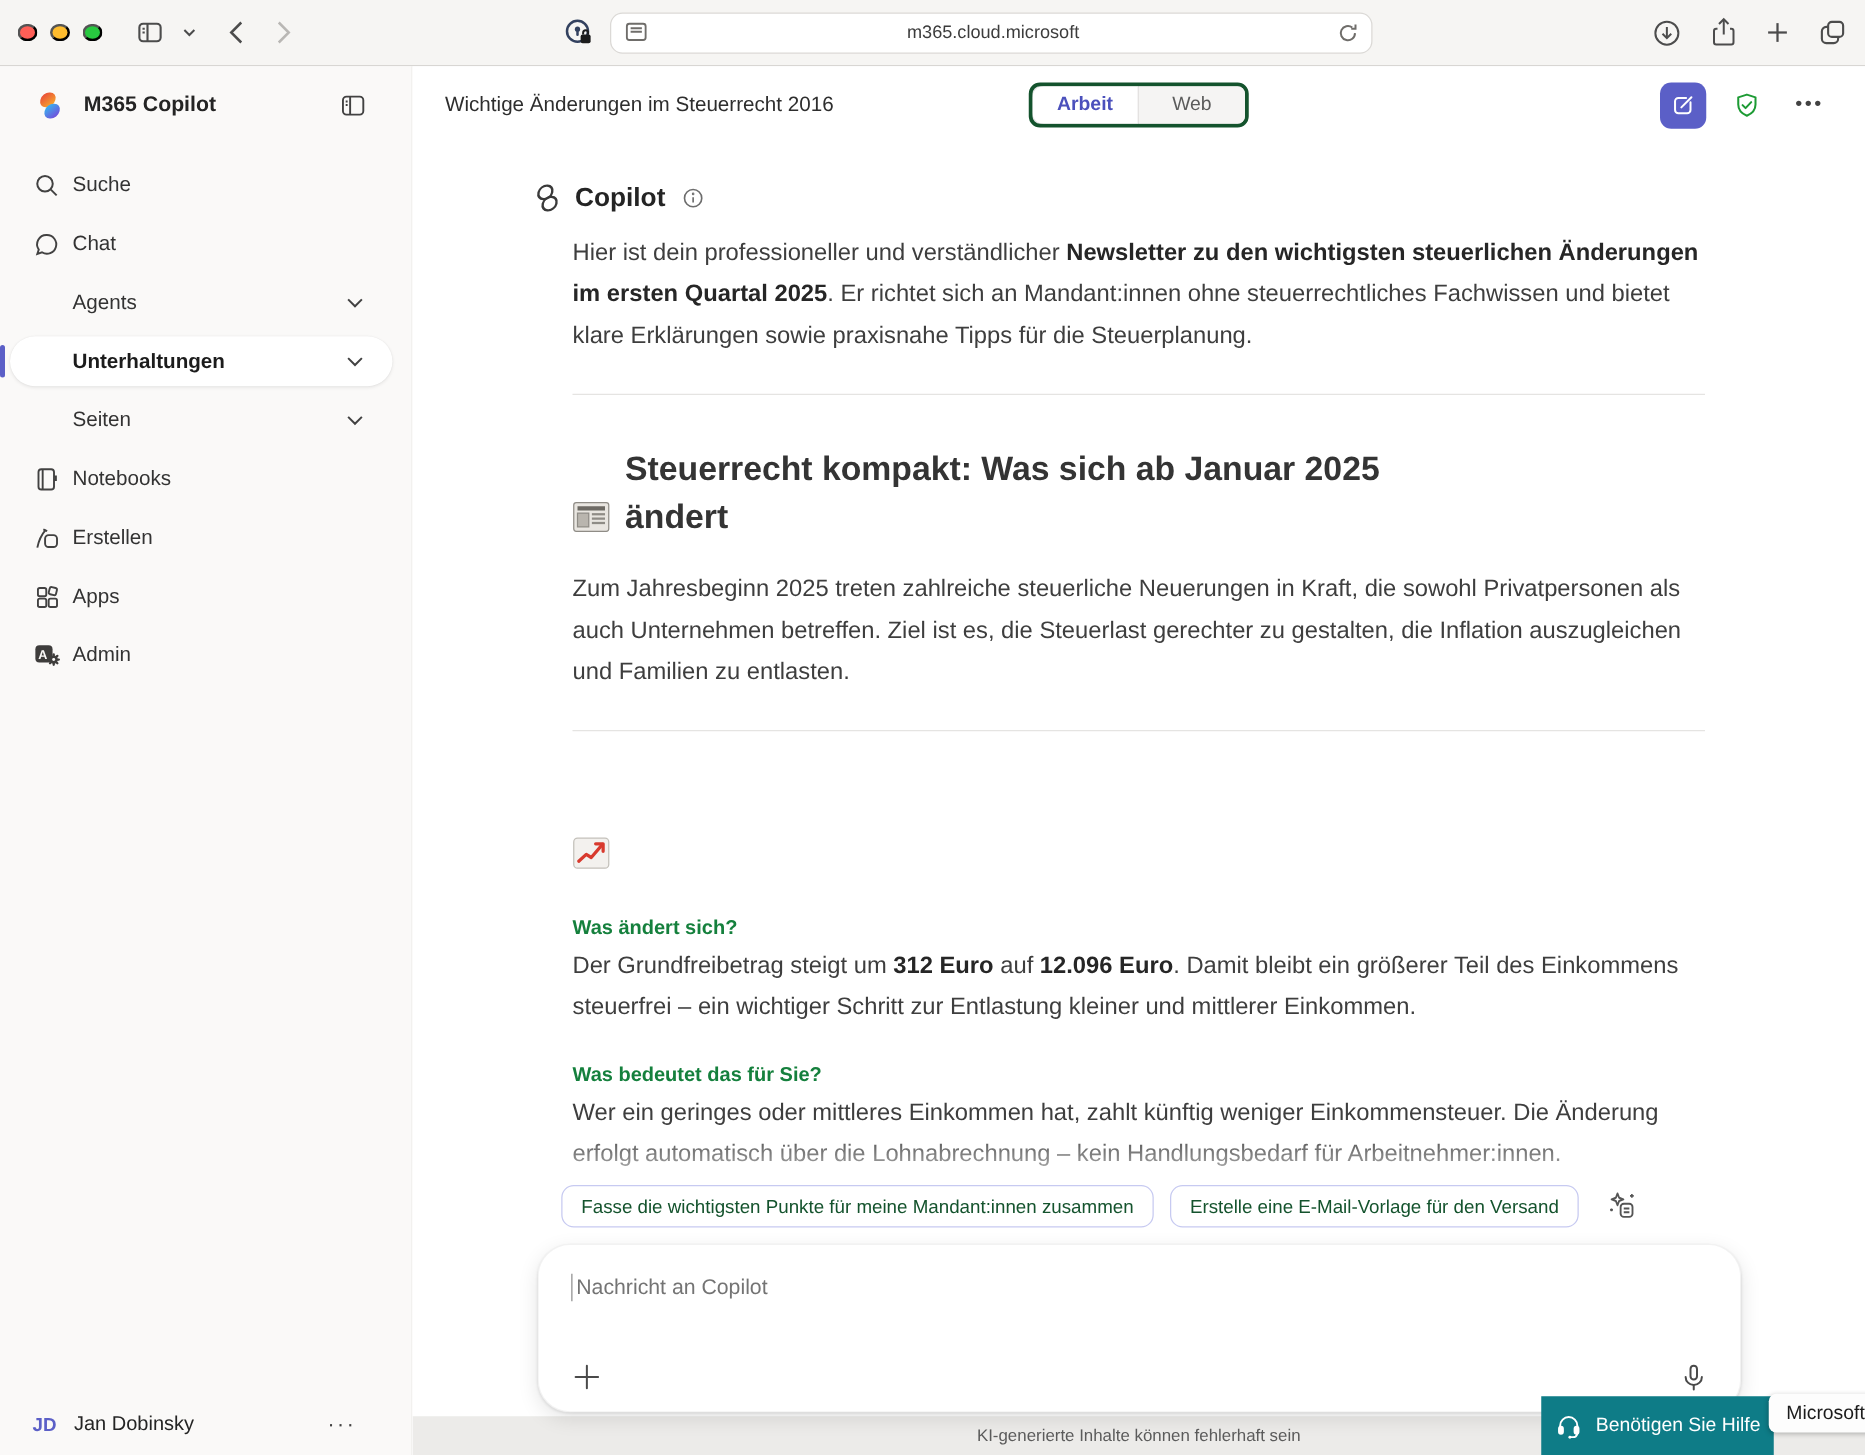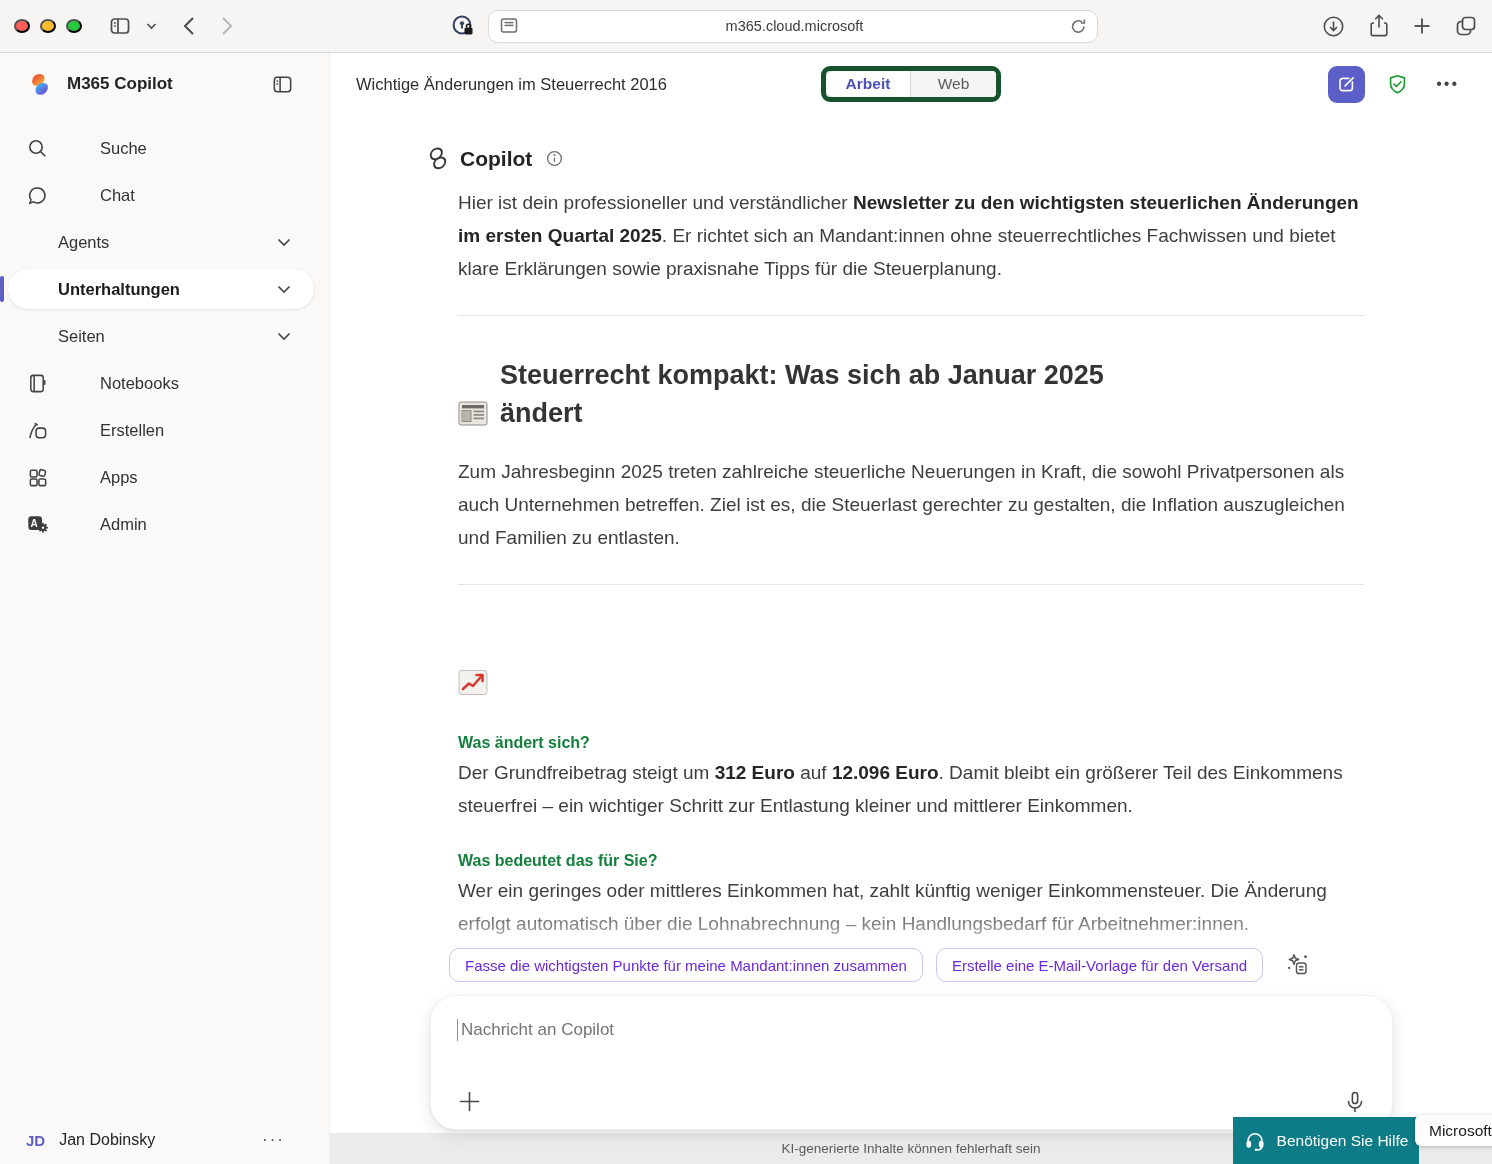--- a/index.html
+++ b/index.html
@@ -20,38 +20,38 @@
   .urlbar{width:610px;height:33px;background:#fff;border:1px solid #dbd9d6;border-radius:10px;display:flex;align-items:center;padding:0 10px;color:#7d7b78;}
   .urlbar .url-text{flex:1;text-align:center;font-size:14.5px;color:#3c3c3c;}
   .right-cluster{display:flex;align-items:center;gap:22px;margin-left:6px;}
 
   
   .app{position:absolute;top:53px;left:0;right:0;bottom:0;display:flex;}
   .sidebar{position:relative;width:330px;background:#faf9f8;border-right:1px solid #efeeec;flex-shrink:0;}
   .side-head{height:62px;display:flex;align-items:center;padding:0 35px 0 26px;gap:14px;}
   .side-title{font-size:17px;font-weight:700;color:#242424;flex:1;}
   .nav{margin-top:13px;}
-  .nav-row{position:relative;height:40px;margin:0 15px 7px 8px;display:flex;align-items:center;padding-left:18px;border-radius:20px;color:#333;gap:42px;}
+  .nav-row{position:relative;height:40px;margin:0 15px 7px 8px;display:flex;align-items:center;padding-left:18px;border-radius:20px;color:#333;}
   .nav-row.indent{padding-left:50px;}
   .nav-row .nicon{width:22px;display:flex;justify-content:center;margin-right:10px;color:#424242;}
   .nav-label{font-size:16.5px;color:#333;}
   .nav-row .chev{margin-left:auto;margin-right:23px;color:#424242;display:flex;}
   .nav-row.selected{background:#fff;box-shadow:0 1px 3px rgba(0,0,0,.09),0 0 1px rgba(0,0,0,.07);}
   .nav-row.selected .nav-label{font-weight:700;color:#1c1c1c;}
   .accent-bar{position:absolute;left:-8px;top:7px;width:4px;height:26px;border-radius:3px;}
   .side-user{position:absolute;left:0;right:0;bottom:14px;display:flex;align-items:center;padding:0 44px 0 26px;gap:14px;}
   .initials{font-size:15px;font-weight:700;}
   .user-name{font-size:16px;color:#242424;flex:1;}
   .user-more{color:#424242;font-size:17px;letter-spacing:2px;}
 
   
   .main{position:relative;flex:1;background:#fff;overflow:hidden;}
   .main-head{position:relative;height:62px;display:flex;align-items:center;padding:0 27px 0 26px;}
   .page-title{font-size:16.5px;color:#2e2e2e;}
-  .toggle{position:absolute;left:50%;transform:translateX(-50%);display:flex;height:36px;border:5px solid #14532d;border-radius:9px;overflow:hidden;background:#e5e5e5;}
+  .toggle{position:absolute;left:50%;transform:translateX(-50%);display:flex;height:36px;border:3px solid #14532d;border-radius:9px;overflow:hidden;background:#e5e5e5;}
   .toggle-opt{min-width:85px;padding:0 18px;display:flex;align-items:center;justify-content:center;font-size:15.5px;color:#5c5c5c;background:#f5f4f3;border:none;}
   .toggle-opt.on{background:#fff;font-weight:700;border-right:1px solid #d6d4d2;border-radius:9px 0 0 9px;}
   .head-actions{margin-left:auto;display:flex;align-items:center;gap:21px;}
   .compose-btn{width:37px;height:37px;border-radius:9px;border:none;display:flex;align-items:center;justify-content:center;color:#fff;}
   .more-dots{color:#424242;font-size:16px;letter-spacing:2px;background:none;border:none;}
 
   
   .chat-col{width:906px;margin:30px auto 0;}
   .msg-head{display:flex;align-items:center;gap:9px;margin-left:-34px;}
   .msg-head .cname{font-size:21px;font-weight:700;color:#242424;}
@@ -62,21 +62,21 @@
   .sec-title{font-size:27px;line-height:38px;font-weight:700;color:#343434;margin:40px 0 0;white-space:pre-line;display:flex;gap:12px;align-items:flex-start;}
   .sec-title .emoji{flex-shrink:0;margin-top:5px;}
   .qhead{font-size:16px;line-height:26px;font-weight:700;color:#15803d;margin:26px 0 0;}
   .qhead.first{margin-top:24px;}
   .after-title{margin-top:18px !important;}
   .tip{font-size:16.5px;font-weight:700;color:#cbcbcb;margin:24px 0 0;}
 
   
   .bottom-area{position:absolute;left:0;right:0;bottom:0;background:linear-gradient(180deg,rgba(255,255,255,0) 0%,#fff 22%);padding-top:44px;}
   .chips{width:968px;margin:0 auto 13px;display:flex;align-items:center;gap:13px;padding-left:22px;}
-  .chip{height:34px;background:#fff;border:1px solid #c7caf1;border-radius:10px;padding:0 15px;font-size:15px;color:#6d28d9;display:flex;align-items:center;white-space:nowrap;}
+  .chip{height:34px;background:#fff;border:1px solid #c7caf1;border-radius:10px;padding:0 15px;font-size:15px;color:#14532d;display:flex;align-items:center;white-space:nowrap;}
   .prompt-btn{background:none;border:none;color:#555;margin-left:9px;display:flex;padding:0;}
   .composer{position:relative;width:963px;height:135px;margin:0 auto 3px;background:#fff;border:1px solid rgba(0,0,0,.05);border-radius:26px;box-shadow:0 1px 2px rgba(0,0,0,.08),0 5px 16px rgba(0,0,0,.10);}
   .composer-input{display:flex;align-items:center;padding:23px 26px 0;}
   .caret{width:1.5px;height:22px;background:#8f8f8f;margin-right:3px;}
   .placeholder{font-size:17px;color:#747474;}
   .composer .plus{position:absolute;left:26px;bottom:15px;color:#4a4a4a;background:none;border:none;display:flex;padding:0;}
   .composer .mic{position:absolute;right:26px;bottom:13px;color:#4a4a4a;background:none;border:none;display:flex;padding:0;}
   .footer-band{height:31px;background:#ecebe9;display:flex;align-items:center;justify-content:center;}
   .disclaimer{font-size:13.5px;color:#5c5c5c;}
 

